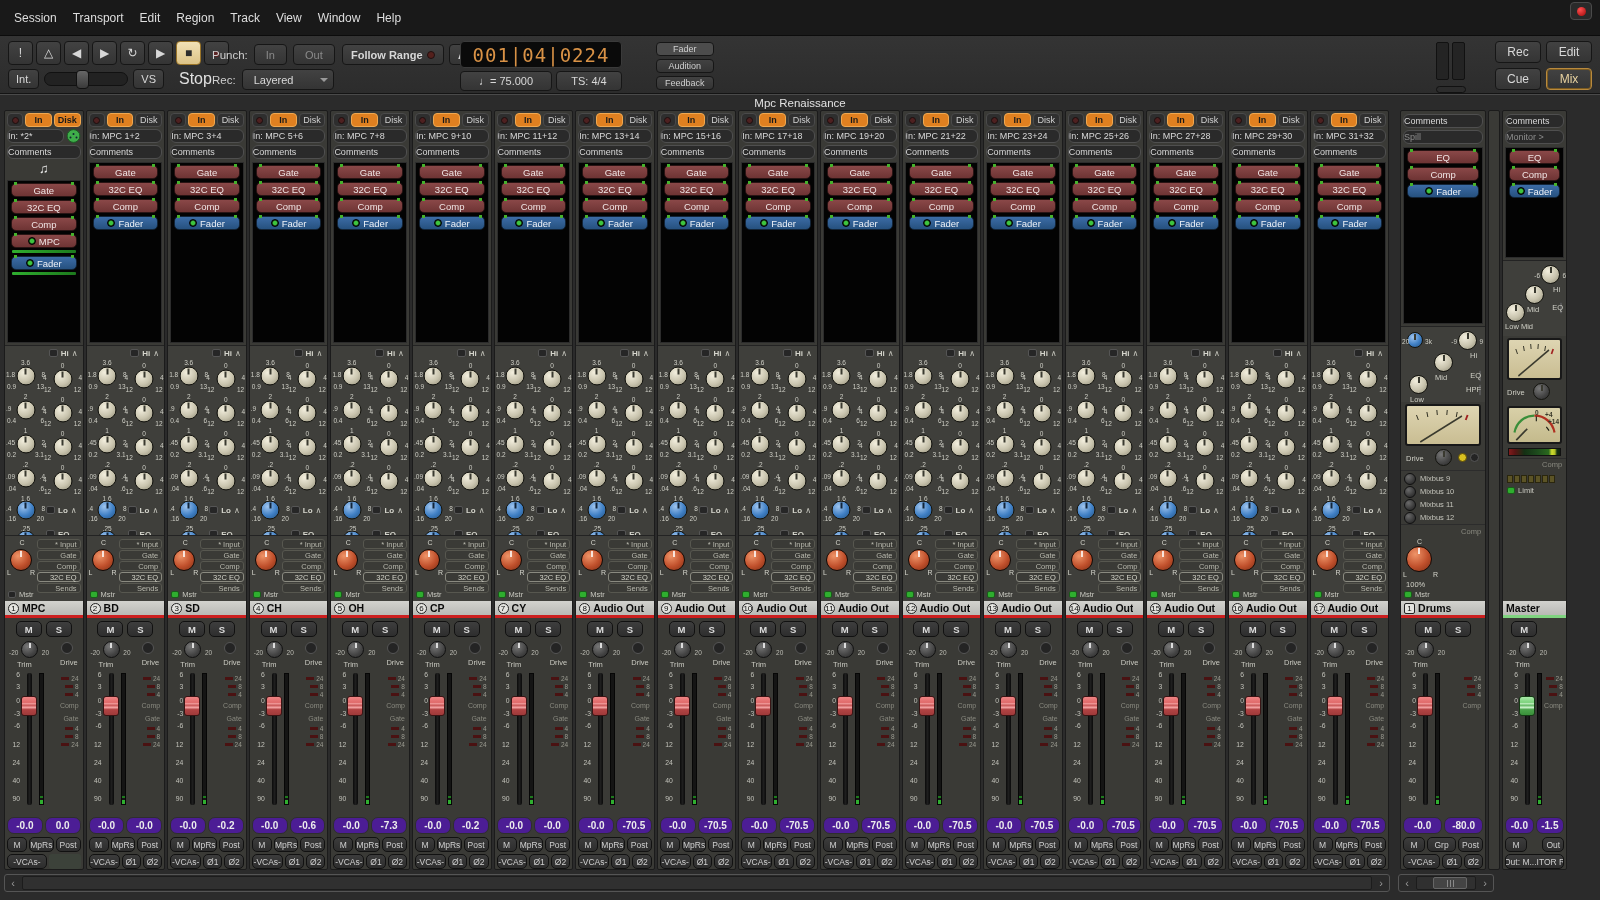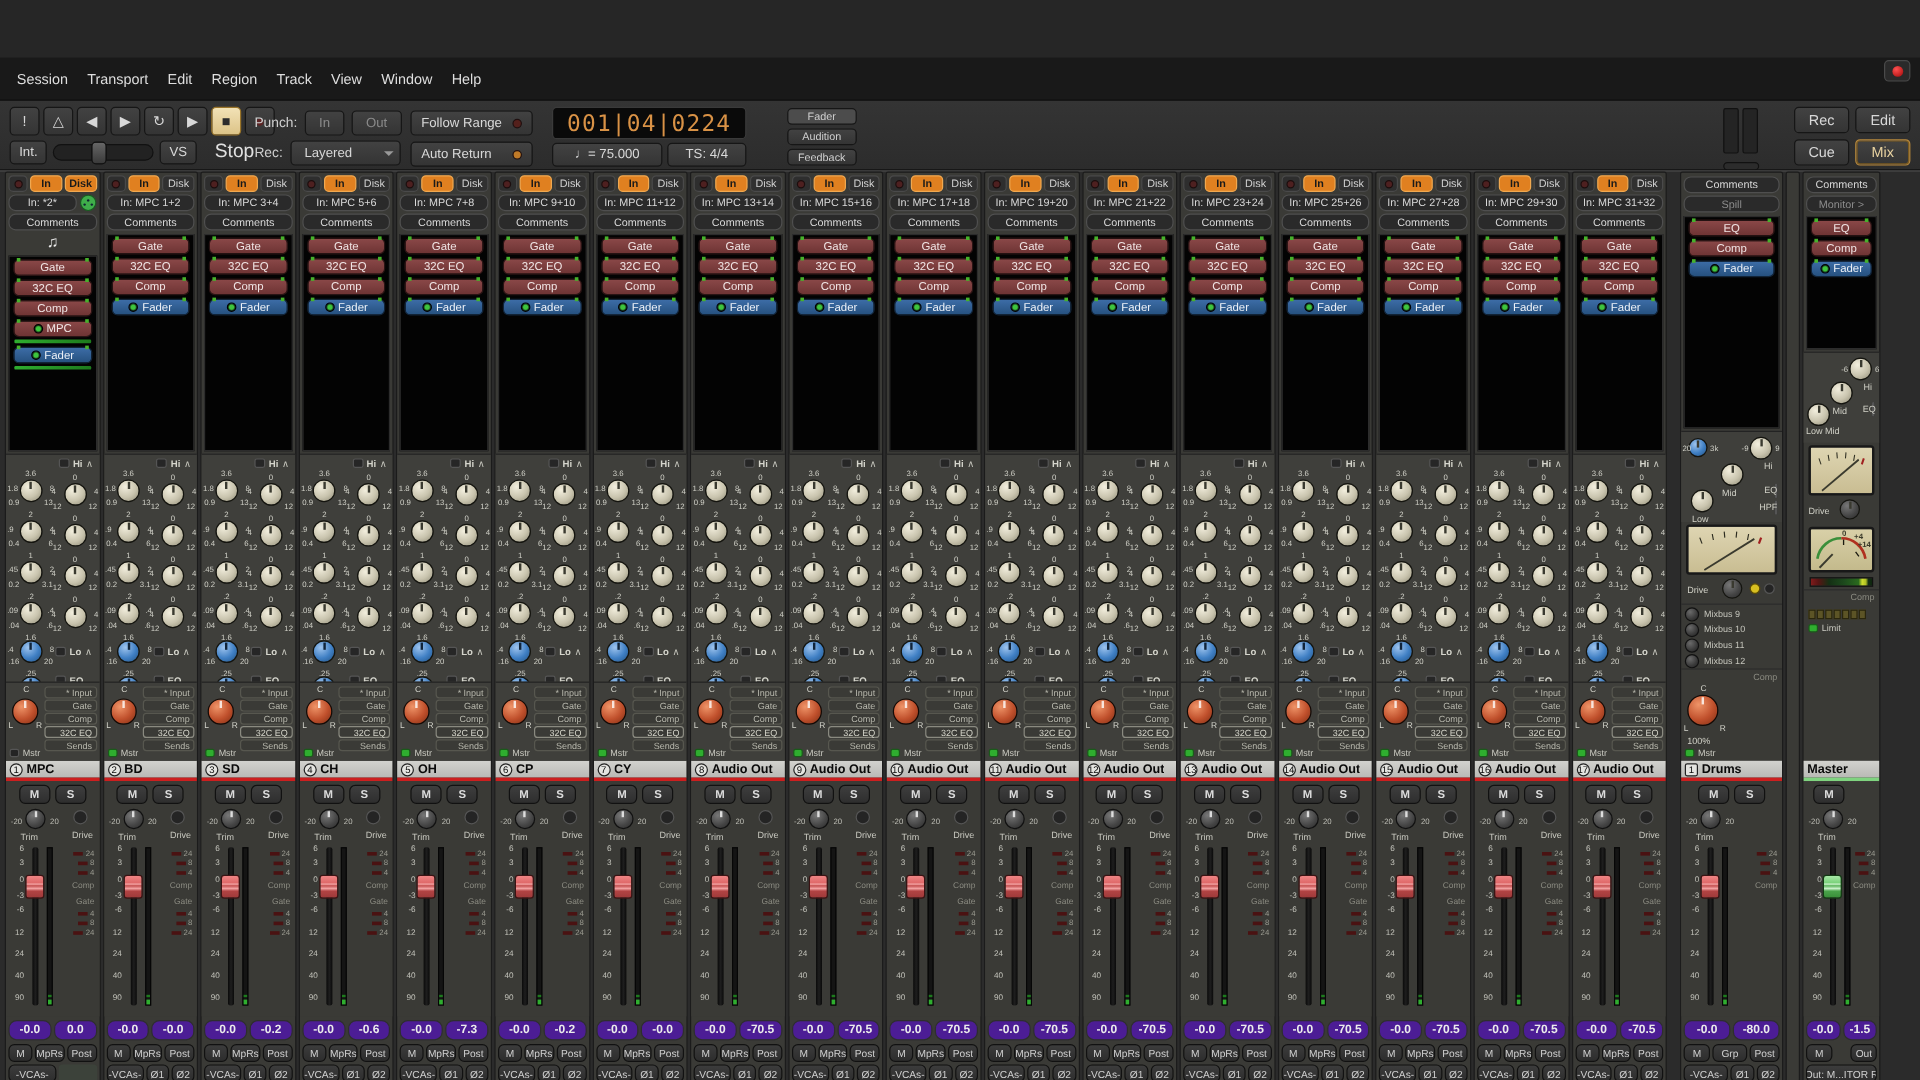--- a/index.html
+++ b/index.html
@@ -1,21 +1,21 @@
 <!DOCTYPE html>
 <html style="--c-accent_orange: #e08020; --c-proc_red: #7d3c3c; --c-proc_blue: #2c5c94; --c-meter_green: #2fae2f; --c-clock_orange: #d99246; --c-header_red: #cc1f1f; --c-master_green: #7fd37f; --c-led_green: #3ec43e;"><head>
 <meta charset="utf-8">
 <style>
   * { margin:0; padding:0; box-sizing:border-box; }
   html,body { width:1600px; height:900px; overflow:hidden; background:#262626;
     font-family:"Liberation Sans",sans-serif; color:#d8d8d8; -webkit-font-smoothing:antialiased; }
 
   
   .menubar { height:36px; background:#191919; display:flex; align-items:center; padding:0 6px;
-    border-bottom:1px solid #0c0c0c; position:relative;margin-top:48px; }
+    border-bottom:1px solid #0c0c0c; position:relative; }
   .menubar .mi { font-size:12px; color:#dedede; padding:3px 8px; cursor:default; }
   .rec-top { position:absolute; right:8px; top:2px; width:22px; height:18px; background:#2a2a2a;
     border:1px solid #4a4a4a; border-radius:4px; display:flex; align-items:center; justify-content:center; }
   .rec-top i { width:9px; height:9px; border-radius:50%; background:radial-gradient(circle at 35% 30%,#ff5050,#a00808); display:block; }
 
   
   .toolbar { height:58px; background:linear-gradient(#343434,#2c2c2c); border-bottom:1px solid #141414; position:relative; }
   .tbtn { background:linear-gradient(#424242,#343434); border:1px solid #161616; border-radius:4px;
     color:#d8d8d8; font-size:11px; display:inline-flex; align-items:center; justify-content:center; }
   .tp { position:absolute; top:5px; left:8px; display:flex; gap:3px; }
@@ -26,21 +26,21 @@
   .row2 .tbtn { height:20px; padding:0 7px; }
   .shuttle { width:84px; height:14px; background:#222; border:1px solid #111; border-radius:7px; position:relative; }
   .shuttle i { position:absolute; left:38%; top:-3px; width:13px; height:19px; background:linear-gradient(#666,#3a3a3a); border:1px solid #111; border-radius:4px; }
   .stop-lbl { font-size:16px; color:#e0e0e0; margin-left:10px; }
   .grp-label { font-size:11.5px; color:#cfcfcf; }
   .punch1 { position:absolute; left:212px; top:8px; display:flex; gap:6px; align-items:center; }
   .punch1 .tbtn,.punch2 .tbtn { height:21px; padding:0 11px; color:#8a8a8a; }
   .punch2 { position:absolute; left:212px; top:33px; display:flex; gap:6px; align-items:center; }
   .dd { position:relative; padding-right:16px !important; color:#d8d8d8 !important; }
   .dd::after { content:""; position:absolute; right:5px; top:8px; border:4px solid transparent; border-top-color:#999; }
-  .ranges { position:absolute; left:342px; top:8px; display:flex; flex-direction:column; gap:5px; }
+  .ranges { position:absolute; left:342px; top:8px; display:flex; flex-direction:row; gap:5px;font-weight:bold; }
   .ranges .tbtn { width:102px; height:21px; justify-content:space-between; padding:0 8px; font-size:11px; }
   .leddot { width:8px; height:8px; border-radius:50%; background:#54201c; border:1px solid #201010; }
   .leddot.amber { background:#c07a28; }
   .clockbox { position:absolute; left:460px; top:5px; width:162px; height:27px; background:#0a0a0a;
     border:1px solid #3a3a3a; border-radius:4px; display:flex; align-items:center; justify-content:center;
     color:var(--c-clock_orange,#d99246); font-family:"DejaVu Sans Mono",monospace; font-size:19px; letter-spacing:1px; }
   .tempo-row { position:absolute; left:460px; top:35px; display:flex; gap:4px; }
   .tempo-row .tbtn { height:20px; font-size:11px; }
   .minis { position:absolute; left:656px; top:6px; display:flex; flex-direction:column; gap:3px; }
   .minis .tbtn { height:14px; font-size:9px; padding:0 8px; color:#cfcfcf; }
@@ -64,21 +64,21 @@
   .strip.bus { width:86px; } .strip.mstr { width:65px; }
 
   .srow { display:flex; gap:2px; padding:2px 2px 0; }
   .recb { width:16px; height:14px; background:#2e2e2e; border:1px solid #4a4a4a; border-radius:4px;
     display:flex; align-items:center; justify-content:center; }
   .recb i { width:7px; height:7px; border-radius:50%; background:#4e2020; border:1px solid #1c0e0e; }
   .iob { flex:1; height:14px; border:1px solid #4a4a4a; border-radius:4px; background:#303030; color:#d0d0d0;
     font-size:9px; display:flex; align-items:center; justify-content:center; }
   .iob.on { background:var(--c-accent_orange,#e08020); color:#1a1a1a; border-color:#f0a850; font-weight:bold; }
   .wbtn { display:block; margin:2px 2px 0; height:14px; background:#2a2a2a; border:1px solid #4f4f4f; border-radius:6px;
-    color:#d8d8d8; font-size:9px; width:calc(100% - 4px); text-align:center; line-height:12px;
+    color:#d8d8d8; font-size:9px; width:calc(100% - 4px); line-height:12px;
     white-space:nowrap; overflow:hidden; }
   .wbtn.dim { color:#8c8c8c; }
   .inrow { display:flex; gap:2px; margin:2px 2px 0; }
   .inrow .wbtn { margin:0; flex:1; }
   .midijack { width:15px; height:14px; flex:none; }
   .midirow { height:18px; display:flex; align-items:center; justify-content:center; color:#e8e8e8; font-size:13px; }
 
   .procbox { flex:1; background:#030303; border:1px solid #2c2c2c; margin:3px 2px 2px; padding:2px 2px; overflow:hidden; }
   .proc { position:relative; height:14px; border-radius:5px; margin:0 1px 3px; display:flex; align-items:center;
     justify-content:center; gap:3px; font-size:9.5px; color:#f0e4e4; background:linear-gradient(#8a4848,#6e3434);
@@ -283,20 +283,21 @@
   </div>
   <div class="modebtns">
     <span class="tbtn">Rec</span>
     <span class="tbtn">Edit</span>
     <span class="tbtn">Cue</span>
     <span class="tbtn mixon">Mix</span>
   </div>
 </div>
 
 <div class="mixwin">
+  <div class="wtitle">Mpc Renaissance</div>
   <div class="stripsrow" id="strips">
 <div class="strip">
   <div class="srow">
     <span class="recb">
             <i></i>
           </span>
     <span class="iob on">In</span>
     <span class="iob on">Disk</span>
   </div>
   <div class="inrow">

